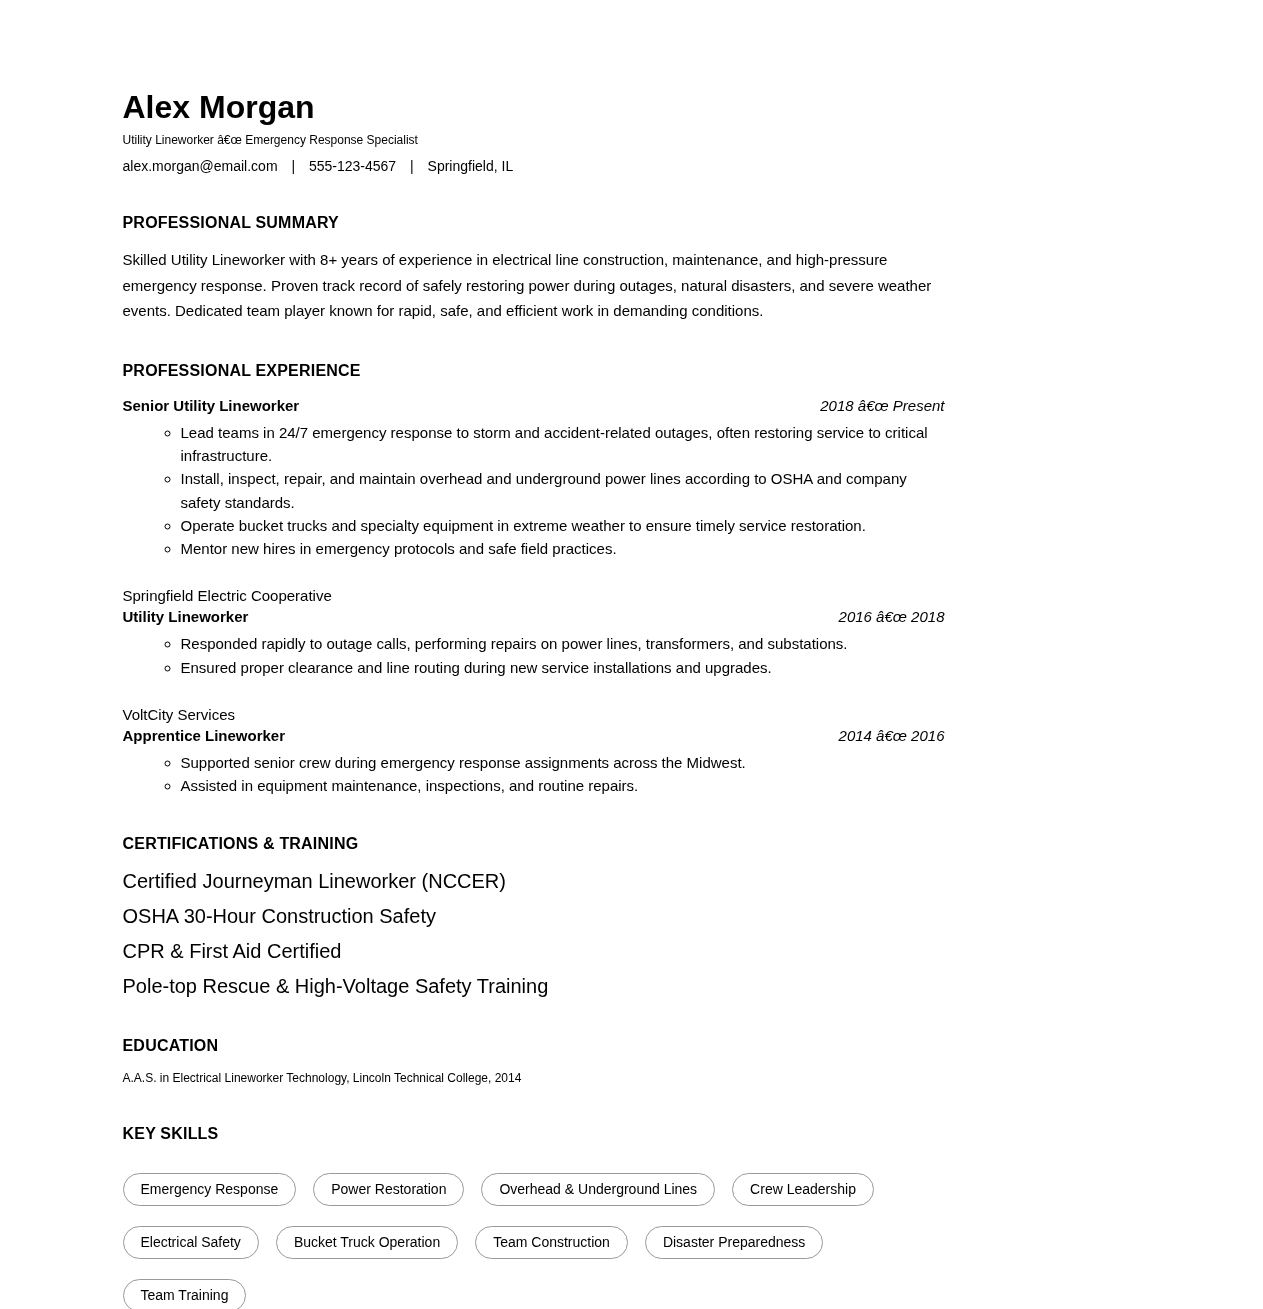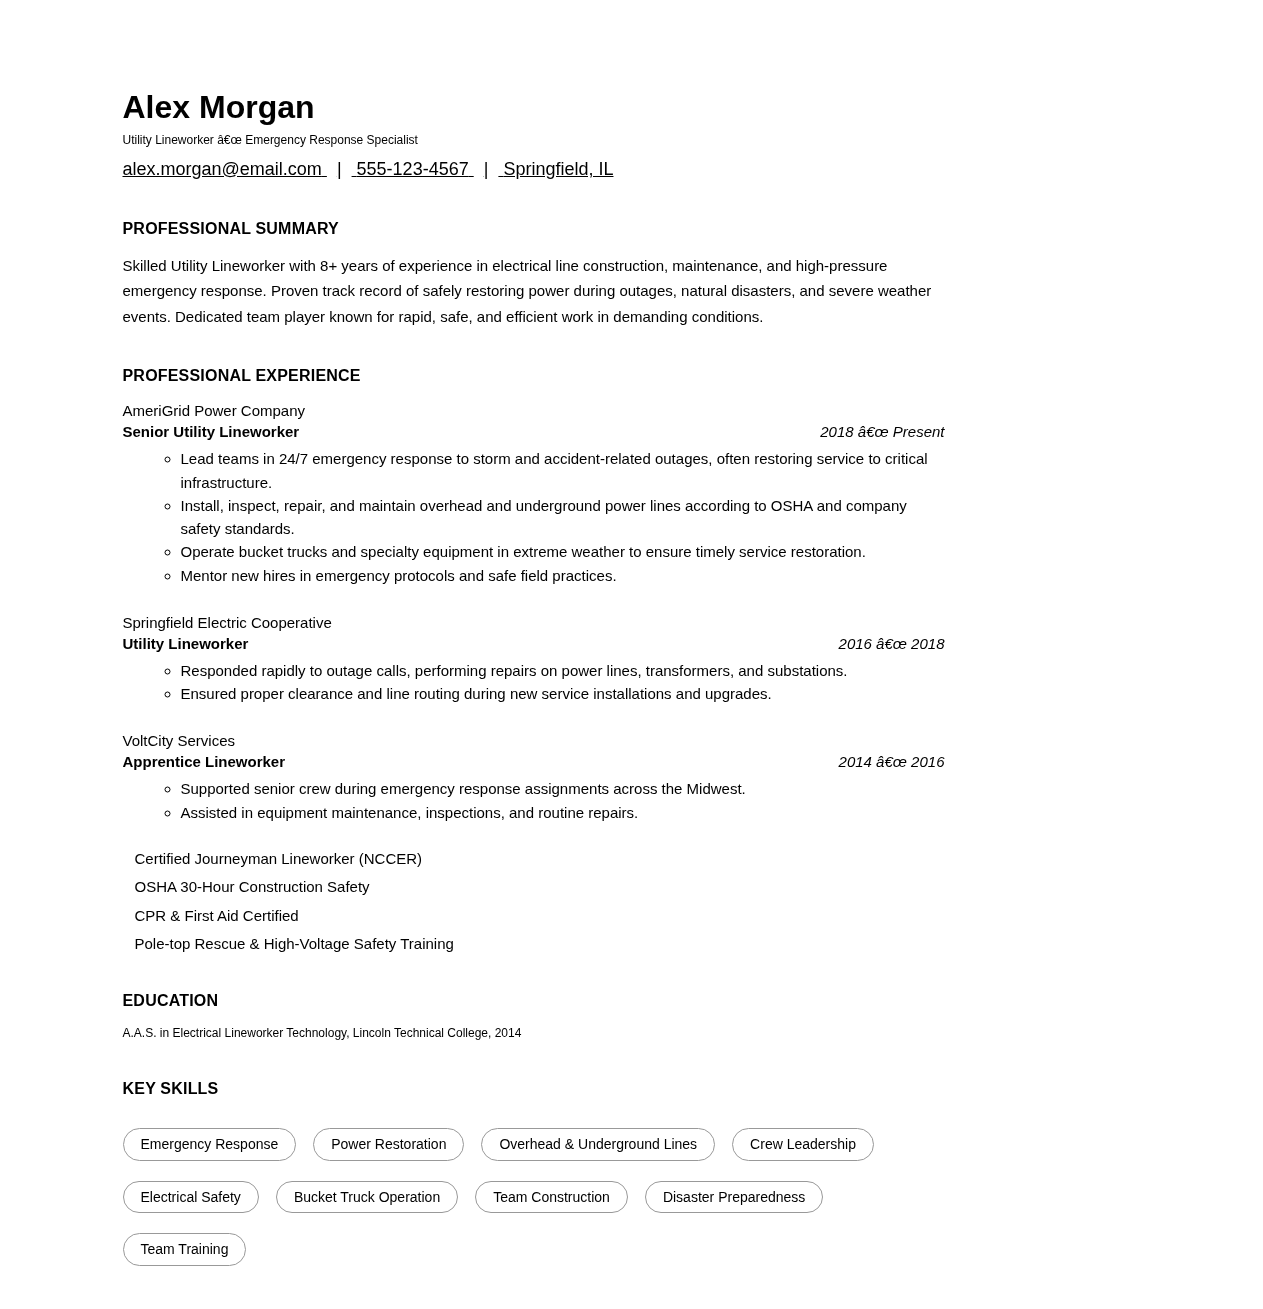--- a/index.html
+++ b/index.html
@@ -26,23 +26,22 @@
     font-weight: bold;
     margin: 0 0 8px 0;
     line-height: 1.1;
   }
   .person-title {
     font-size: 12px;
     margin: 0 0 8px 0;
     line-height: 1.3;
   }
   .contact-line {
-    font-size: 18px;
-    line-height: 1.4;
-    text-decoration: underline;
+    font-size: 14px;
+    line-height: 1.4;
   }
   .contact-line .sep {
     margin: 0 10px;
   }
   h2.section-heading {
     font-size: 16px;
     font-weight: bold;
     margin: 38px 0 15px 0;
     letter-spacing: 0.2px;
   }
@@ -73,23 +72,23 @@
     font-style: italic;
   }
   ul.bullets {
     list-style-type: circle;
     margin: 5px 0 0 0;
     padding-left: 58px;
     font-size: 15px;
     line-height: 1.55;
   }
   .cert-item {
-    font-size: 15px;
+    font-size: 20px;
     line-height: 1.3;
-    margin: 0 0 9px 12px;
+    margin: 0 0 9px 0;
   }
   .edu-text {
     font-size: 12px;
     line-height: 1.4;
     margin: 0;
   }
   .chips {
     display: flex;
     flex-wrap: wrap;
     gap: 20px 17px;
@@ -126,21 +125,20 @@
 
     <section>
       <h2 class="section-heading">PROFESSIONAL SUMMARY</h2>
       <p class="summary-text">Skilled Utility Lineworker with 8+ years of experience in electrical line construction, maintenance, and high-pressure emergency response. Proven track record of safely restoring power during outages, natural disasters, and severe weather events. Dedicated team player known for rapid, safe, and efficient work in demanding conditions.</p>
     </section>
 
     <section>
       <h2 class="section-heading">PROFESSIONAL EXPERIENCE</h2>
 
       <div class="job">
-        <p class="company">AmeriGrid Power Company</p>
         <div class="job-head">
           <span class="job-title">Senior Utility Lineworker</span>
           <span class="job-dates">2018 â€œ Present</span>
         </div>
         <ul class="bullets">
           <li>Lead teams in 24/7 emergency response to storm and accident-related outages, often restoring service to critical infrastructure.</li>
           <li>Install, inspect, repair, and maintain overhead and underground power lines according to OSHA and company safety standards.</li>
           <li>Operate bucket trucks and specialty equipment in extreme weather to ensure timely service restoration.</li>
           <li>Mentor new hires in emergency protocols and safe field practices.</li>
         </ul>
@@ -165,20 +163,21 @@
           <span class="job-dates">2014 â€œ 2016</span>
         </div>
         <ul class="bullets">
           <li>Supported senior crew during emergency response assignments across the Midwest.</li>
           <li>Assisted in equipment maintenance, inspections, and routine repairs.</li>
         </ul>
       </div>
     </section>
 
     <section>
+      <h2 class="section-heading">CERTIFICATIONS &amp; TRAINING</h2>
       <p class="cert-item">Certified Journeyman Lineworker (NCCER)</p>
       <p class="cert-item">OSHA 30-Hour Construction Safety</p>
       <p class="cert-item">CPR &amp; First Aid Certified</p>
       <p class="cert-item">Pole-top Rescue &amp; High-Voltage Safety Training</p>
     </section>
 
     <section>
       <h2 class="section-heading">EDUCATION</h2>
       <p class="edu-text">A.A.S. in Electrical Lineworker Technology, Lincoln Technical College, 2014</p>
     </section>

